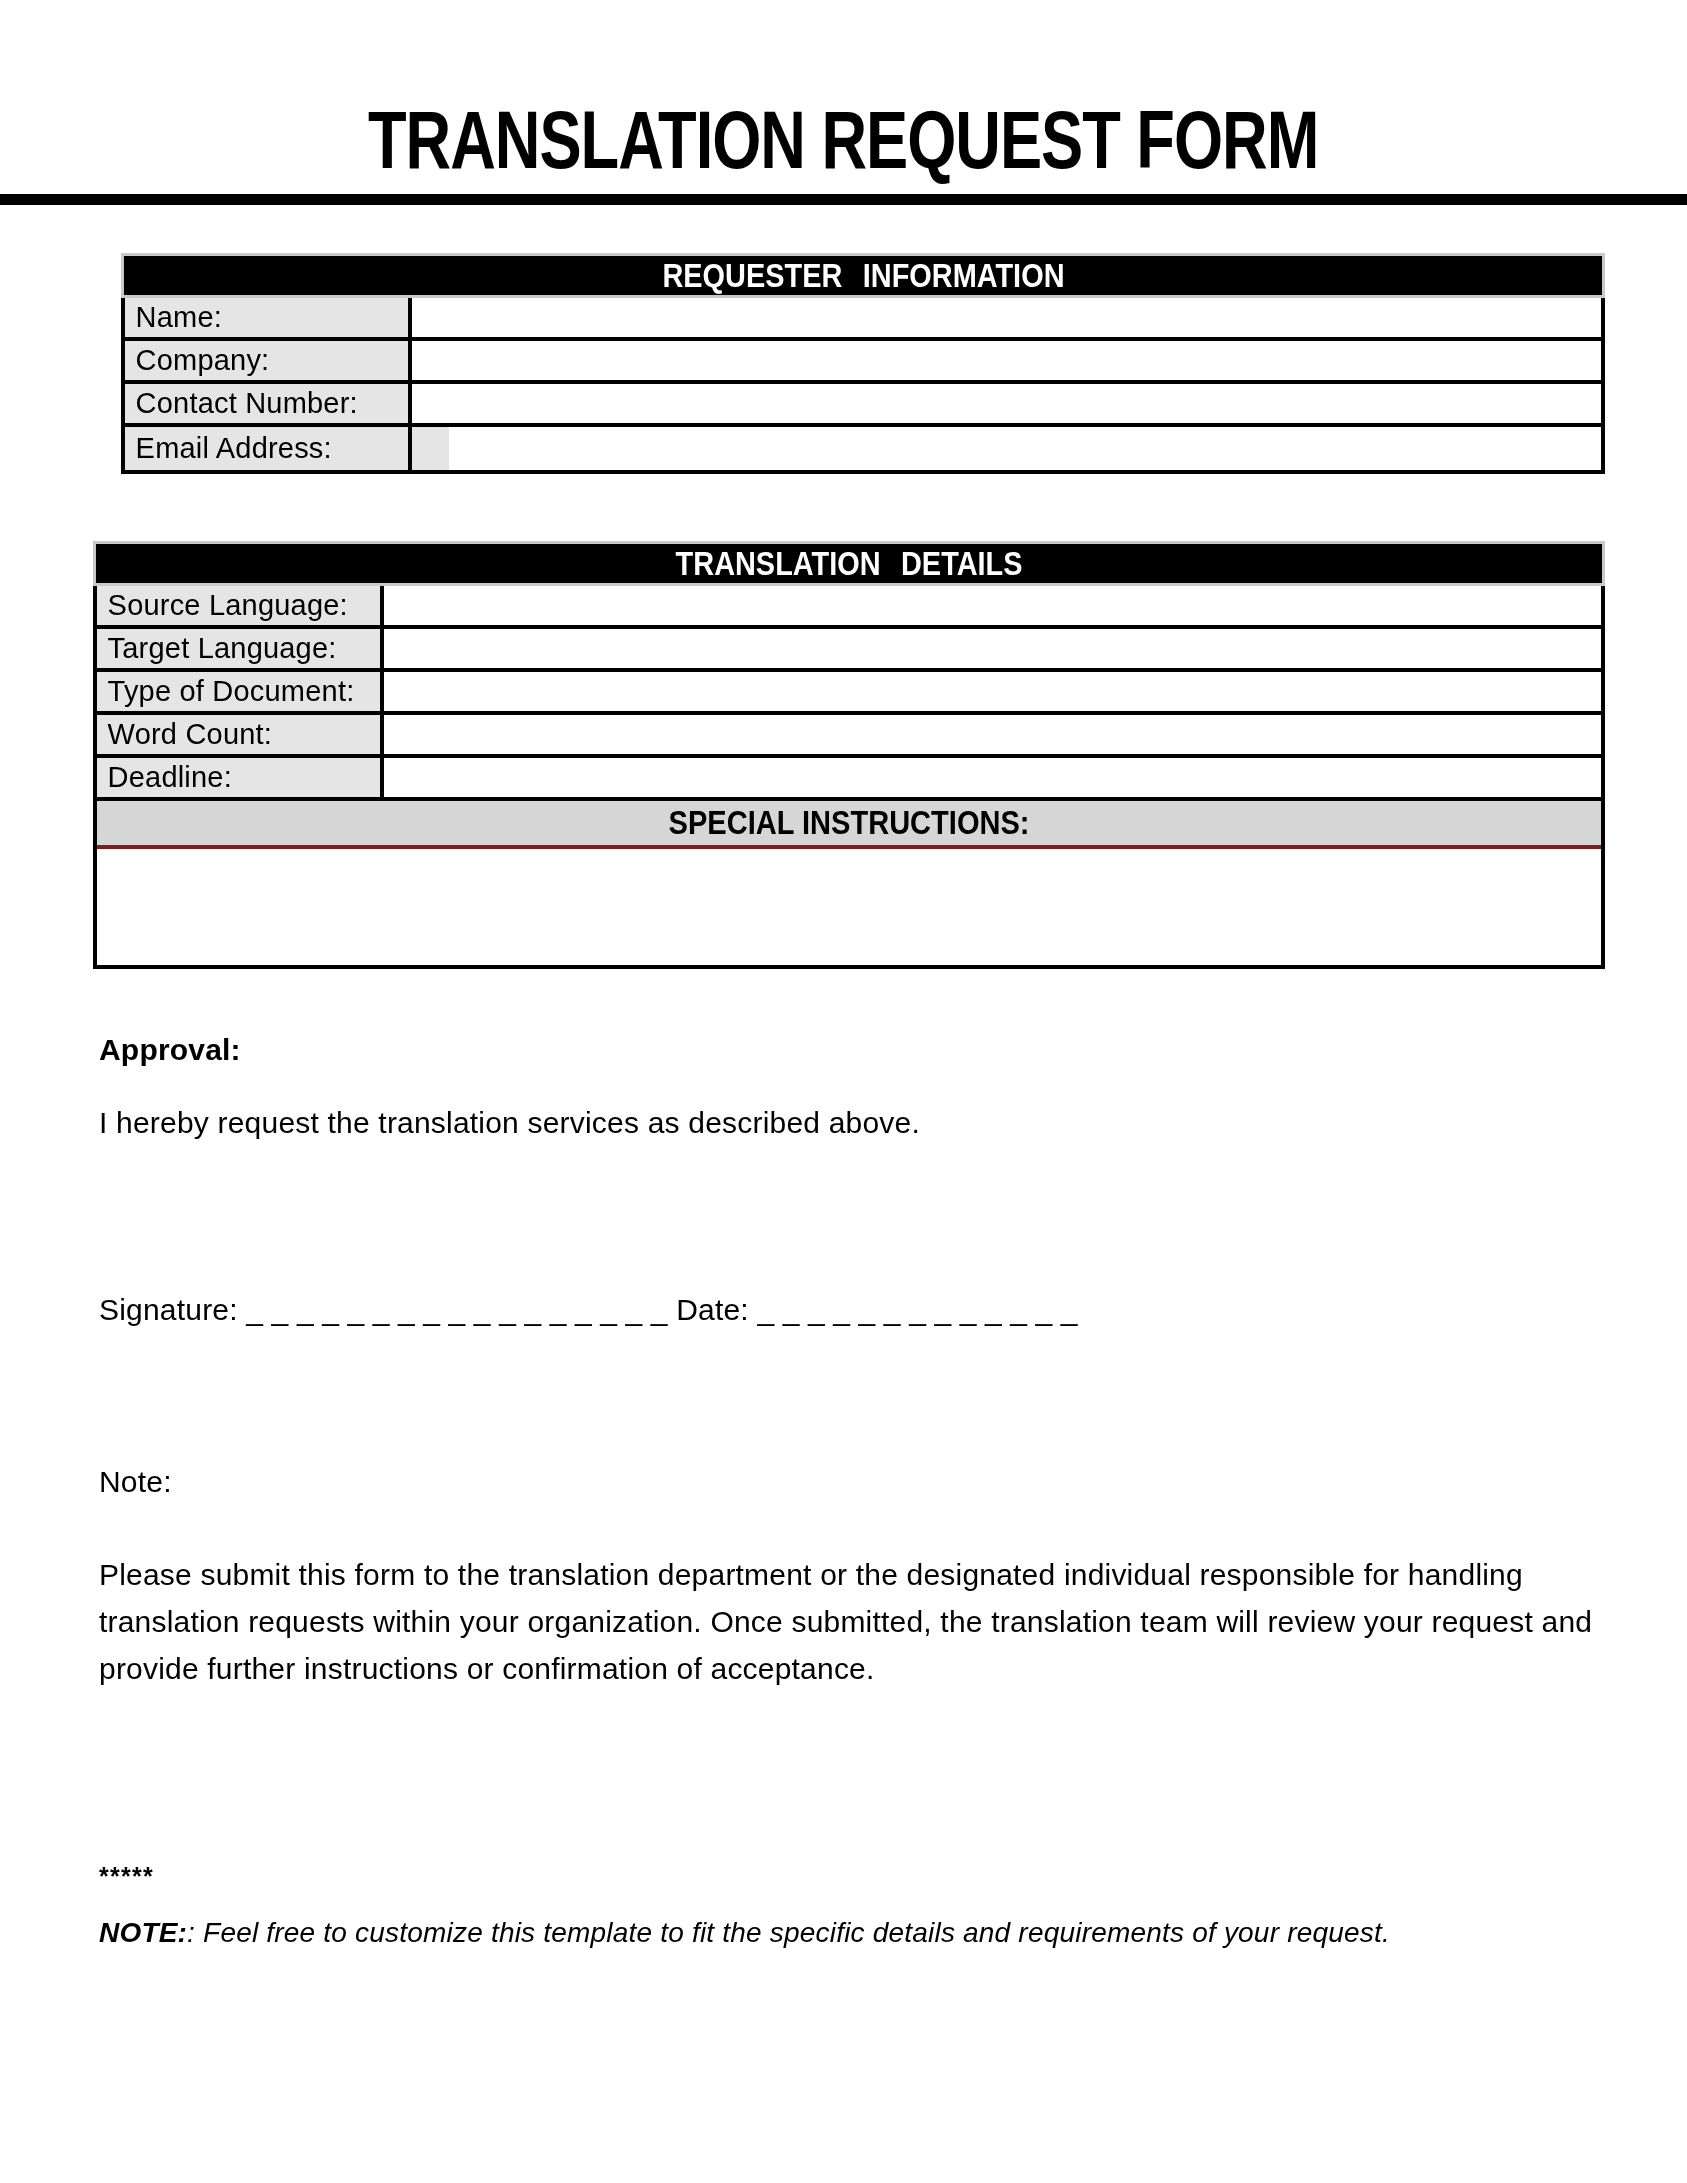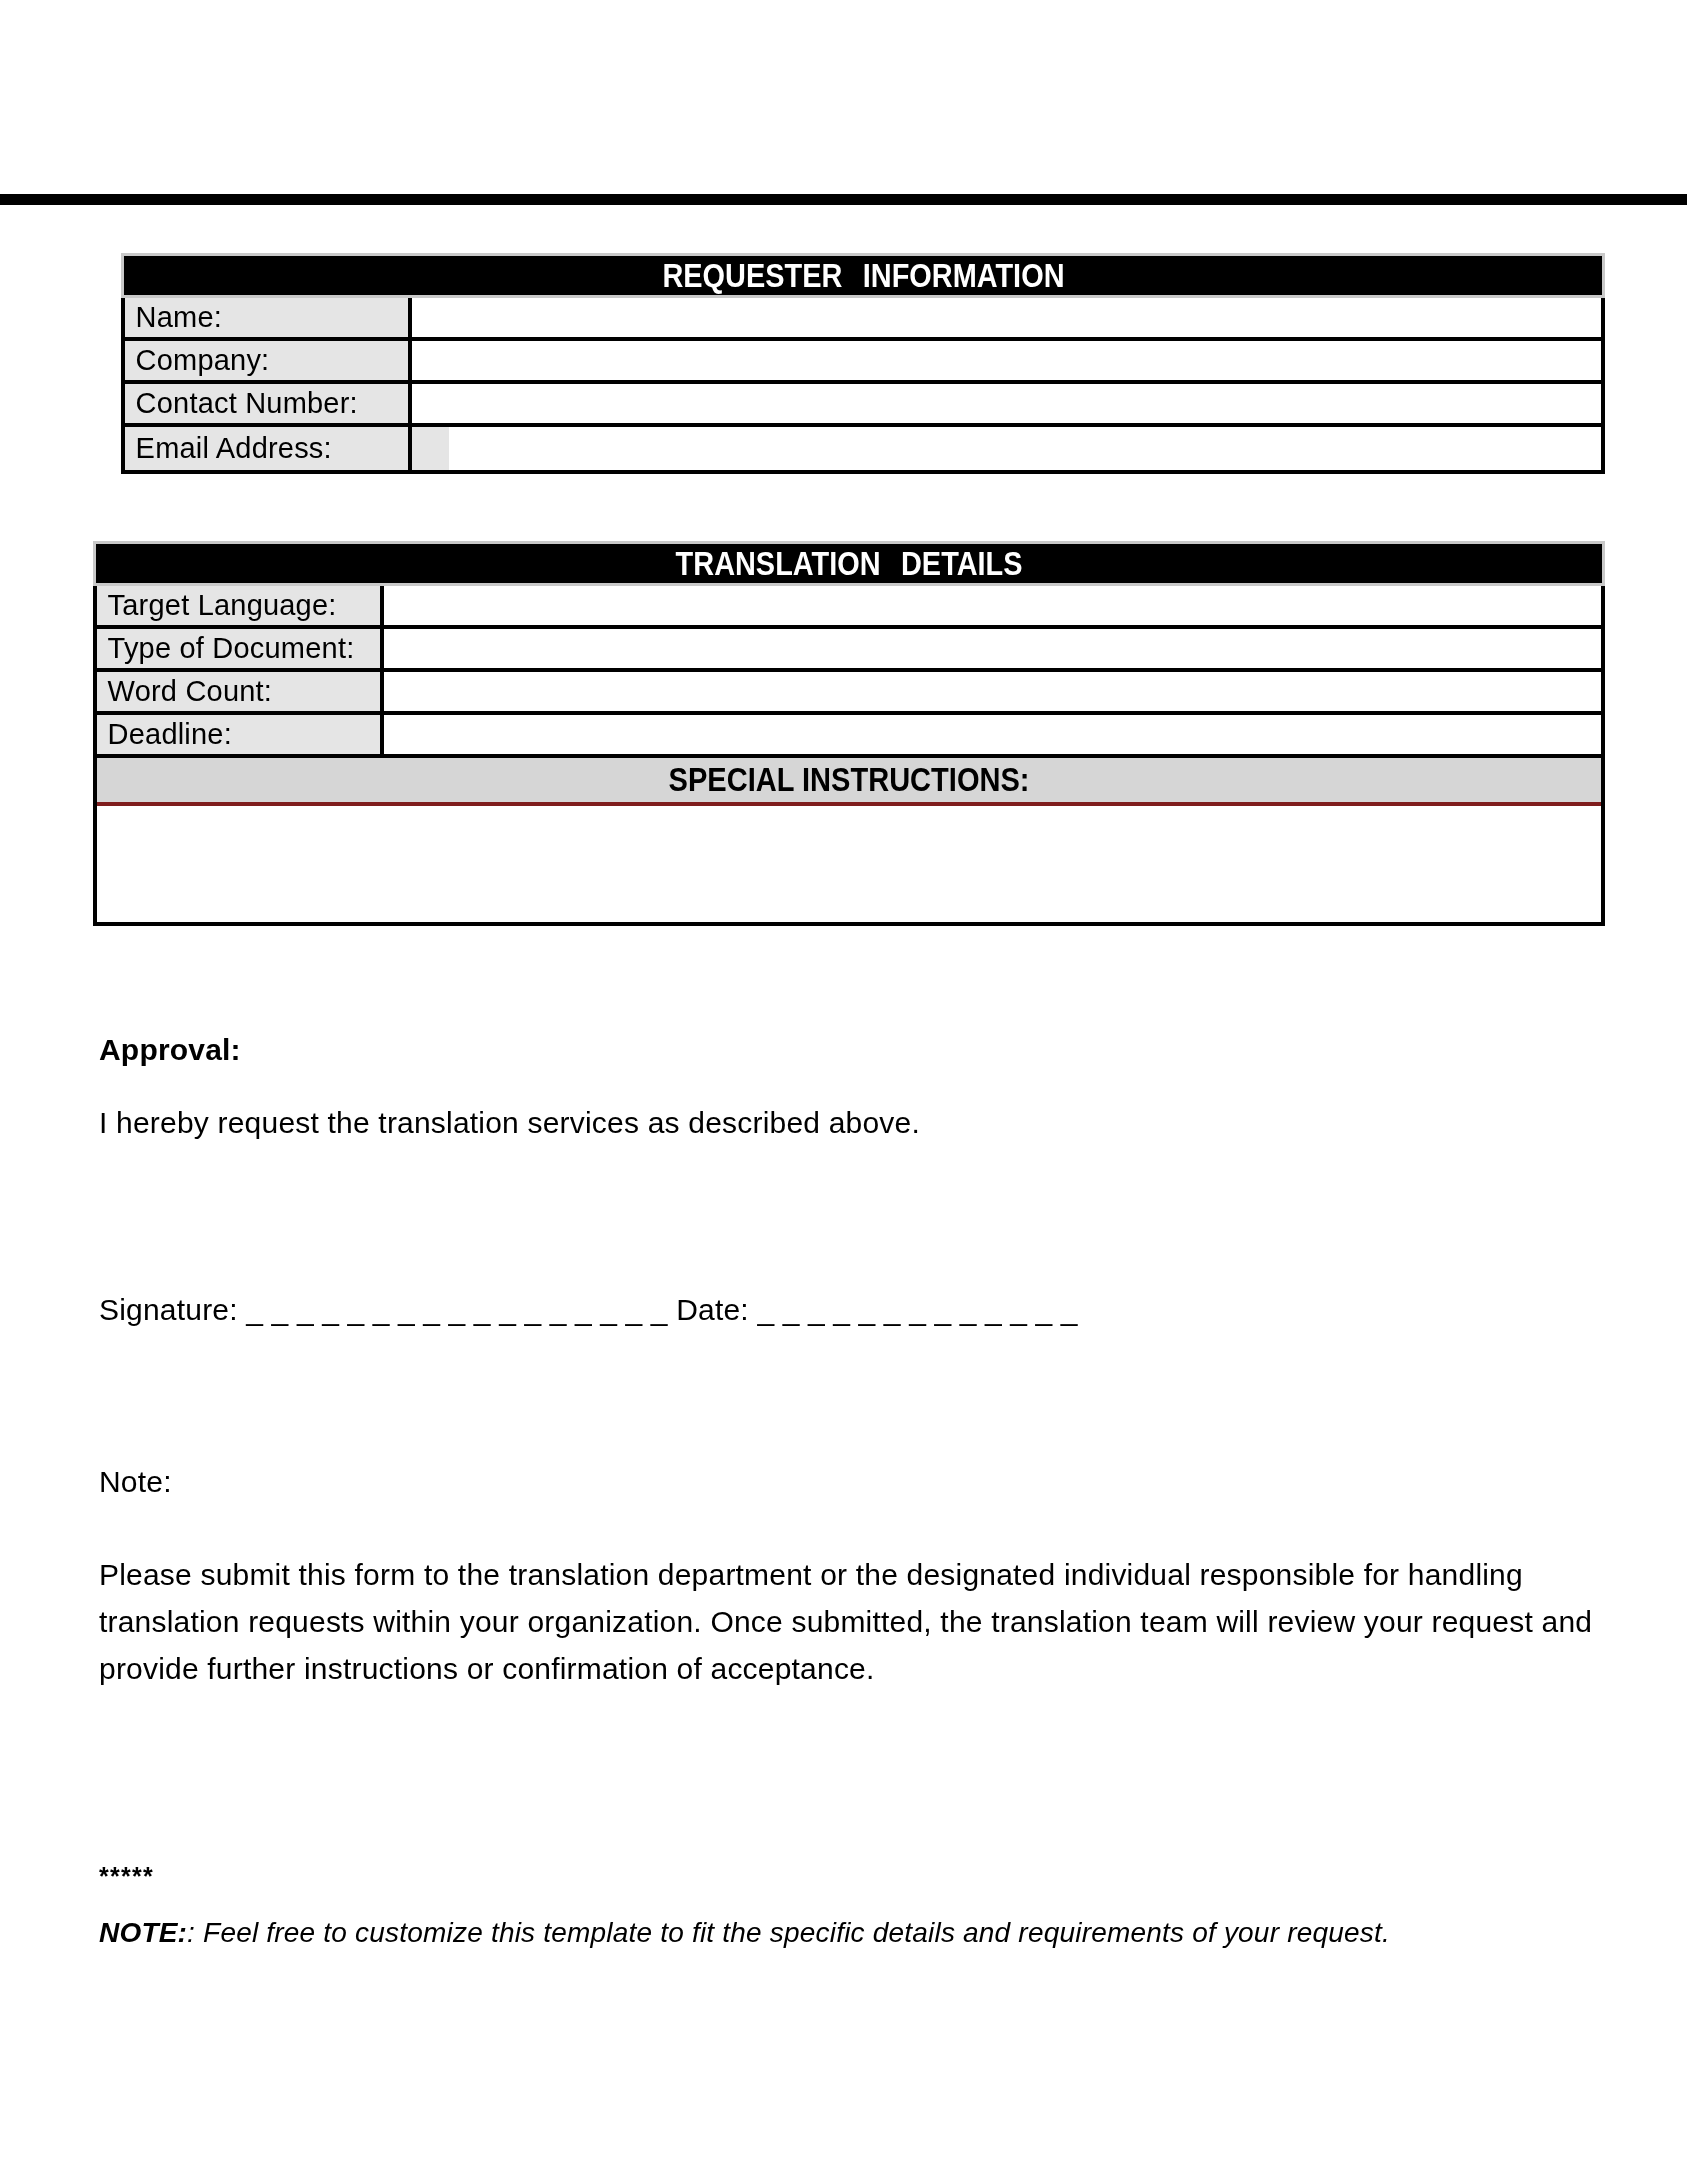--- a/index.html
+++ b/index.html
@@ -81,20 +81,23 @@
     position:absolute; left:99px;
     font-size:28px; font-style:italic; letter-spacing:0.2px; white-space:nowrap;
   }
   .footnote .fn-label { font-weight:700; }
 </style>
 </head>
 <body>
 
 <div class="page">
 
+  <div class="title">
+    <span class="title-inner">TRANSLATION REQUEST FORM</span>
+  </div>
   <div class="title-rule"></div>
 
   <div class="tbl" style="top:253px;padding-left:28px;">
     <div class="tbl-header">
       <span class="hdr-text">REQUESTER INFORMATION</span>
     </div>
     <div class="tbl-body">
       <div class="tbl-row">
         <div class="cell-label">Name:</div>
         <div class="cell-value"></div>
@@ -112,20 +115,24 @@
         <div class="cell-value"></div>
       </div>
     </div>
   </div>
 
   <div class="tbl" style="top:541px;">
     <div class="tbl-header">
       <span class="hdr-text">TRANSLATION DETAILS</span>
     </div>
     <div class="tbl-body">
+      <div class="tbl-row">
+        <div class="cell-label">Source Language:</div>
+        <div class="cell-value"></div>
+      </div>
       <div class="tbl-row">
         <div class="cell-label">Target Language:</div>
         <div class="cell-value"></div>
       </div>
       <div class="tbl-row">
         <div class="cell-label">Type of Document:</div>
         <div class="cell-value"></div>
       </div>
       <div class="tbl-row">
         <div class="cell-label">Word Count:</div>

